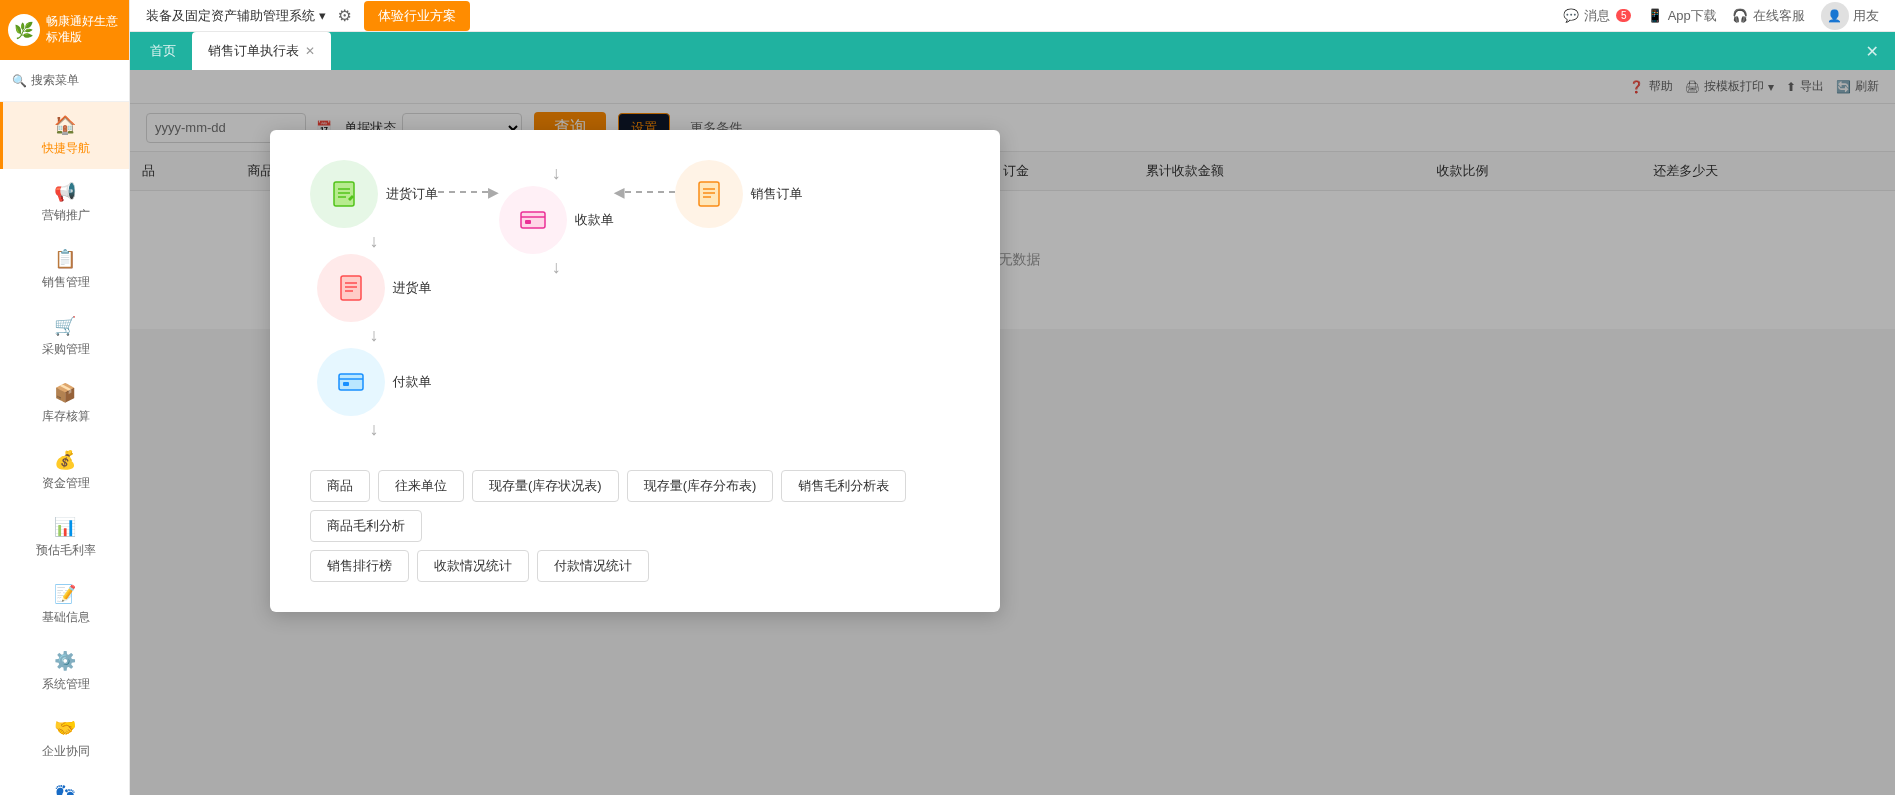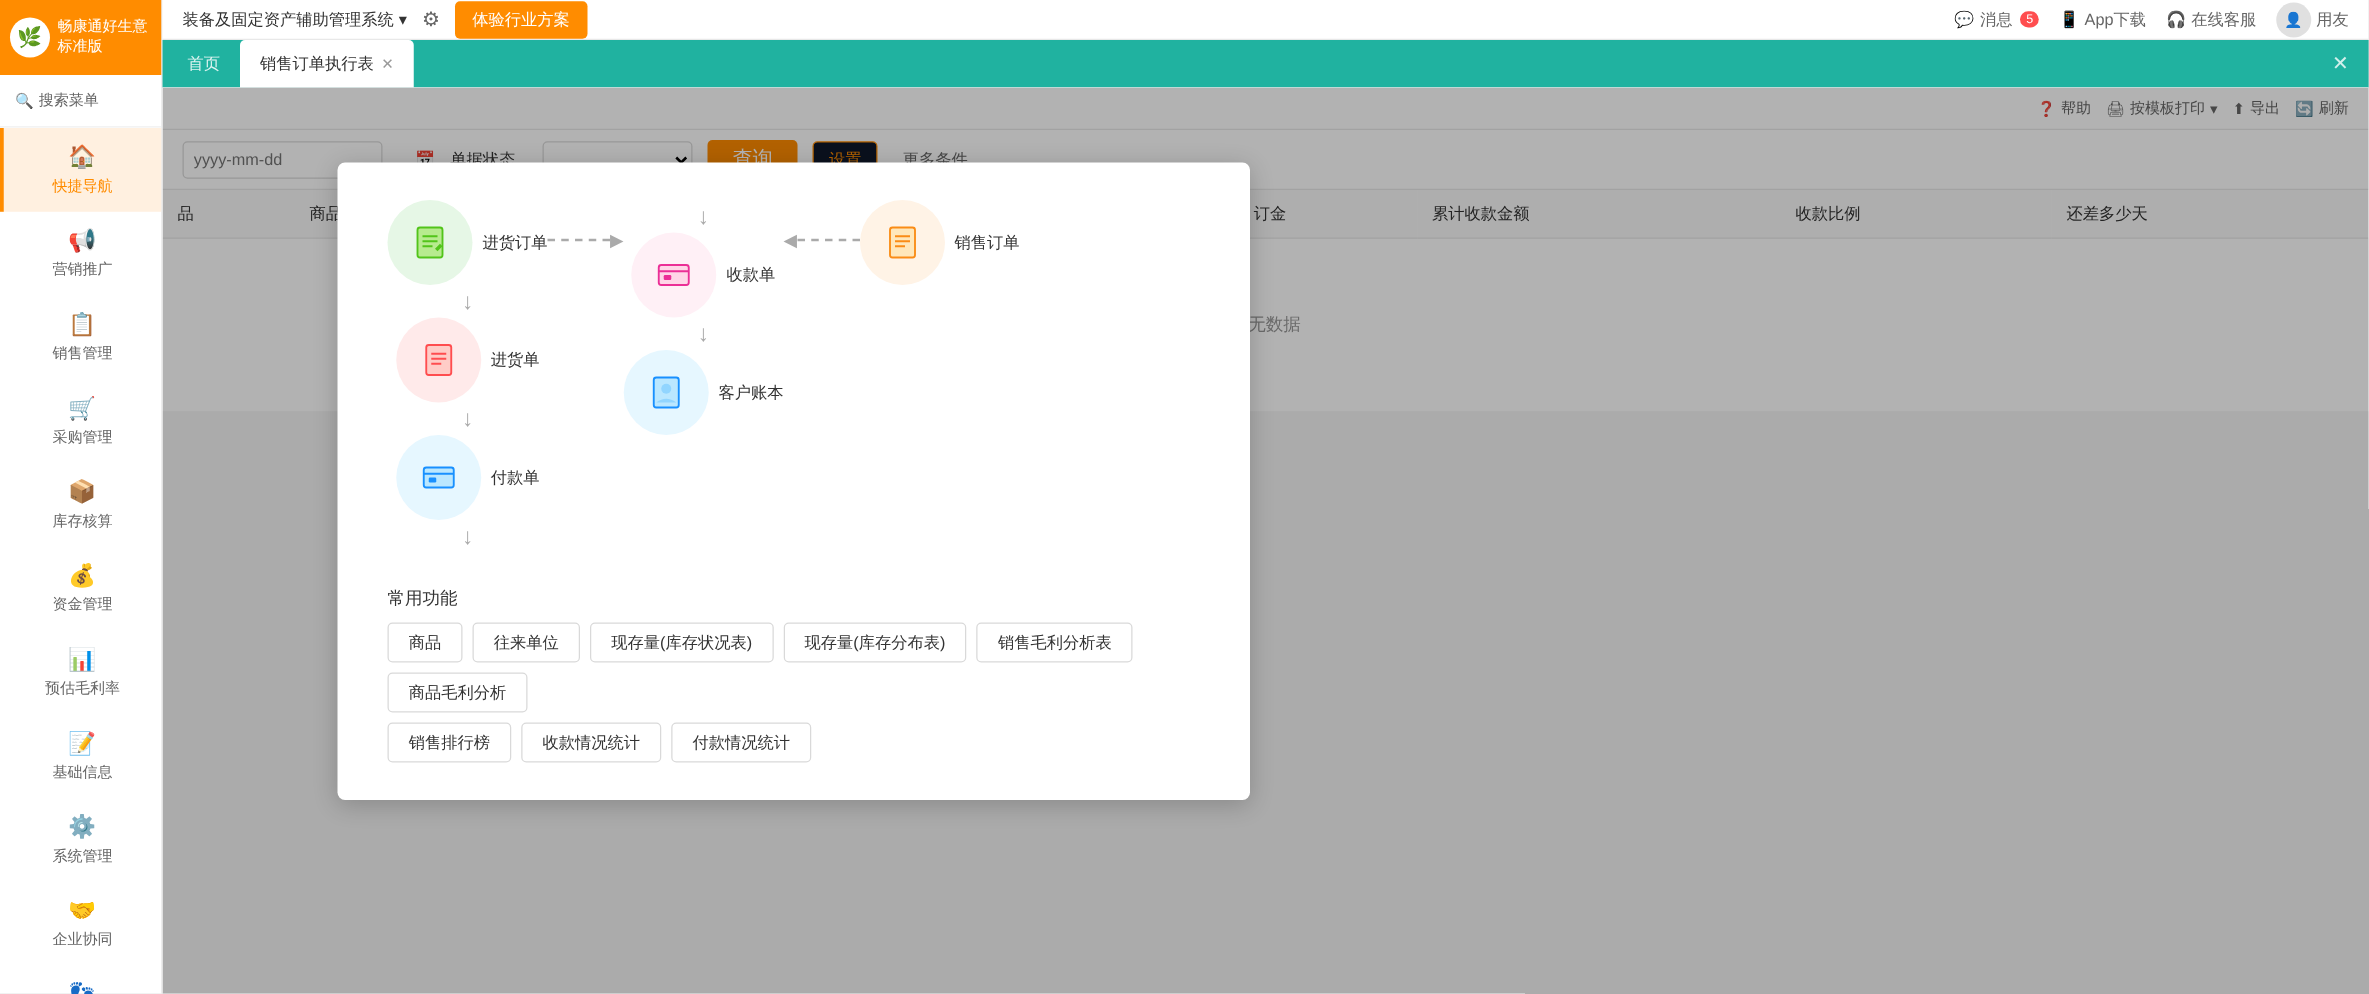--- a/index.html
+++ b/index.html
@@ -43,21 +43,21 @@
     
     .content { flex: 1; background: #f5f5f5; position: relative; overflow: hidden; }
 
     
     .toolbar { background: #fff; padding: 8px 16px; display: flex; align-items: center; gap: 12px; border-bottom: 1px solid #e8e8e8; }
     .toolbar-right { margin-left: auto; display: flex; align-items: center; gap: 12px; }
     .toolbar-btn { display: flex; align-items: center; gap: 4px; cursor: pointer; color: #666; font-size: 12px; }
 
     
     .search-bar { background: #fff; padding: 8px 16px; display: flex; align-items: center; gap: 12px; border-bottom: 1px solid #e8e8e8; flex-wrap: wrap; }
-    .search-field { display: flex; align-items: center; gap: 22px; }
+    .search-field { display: flex; align-items: center; gap: 6px; }
     .search-label { color: #333; white-space: nowrap; font-size: 13px; }
     .search-input { border: 1px solid #d9d9d9; border-radius: 4px; padding: 4px 8px; font-size: 13px; width: 160px; height: 30px; }
     .search-select { border: 1px solid #d9d9d9; border-radius: 4px; padding: 4px 8px; font-size: 13px; width: 120px; height: 30px; background: #fff; }
     .search-btn { background: #ff8c00; color: #fff; border: none; border-radius: 4px; padding: 5px 20px; cursor: pointer; font-size: 16px; }
     .set-btn { color: #ff8c00; border: 1px solid #ff8c00; background: #0f172a; border-radius: 4px; padding: 5px 12px; cursor: pointer; font-size: 13px; }
     .more-conditions { color: #666; cursor: pointer; font-size: 13px; margin-left: 8px; }
 
     
     .table-container { background: #fff; margin: 0; overflow-x: auto; }
     .data-table { width: 100%; border-collapse: collapse; font-size: 13px; }
@@ -325,30 +325,20 @@
                   <rect x="4" y="8" width="24" height="16" rx="2" fill="#ffd6e7" stroke="#eb2f96" stroke-width="1.5"></rect>
                   <line x1="4" y1="13" x2="28" y2="13" stroke="#eb2f96" stroke-width="1.5"></line>
                   <rect x="8" y="16" width="6" height="4" rx="1" fill="#eb2f96"></rect>
                 </svg>
               </div>
               <span class="flow-label">收款单</span>
             </div>
 
             <div class="flow-arrow-v">↓</div>
 
-            <div class="flow-item">
-              <div class="flow-circle cyan">
-                <svg width="32" height="32" viewBox="0 0 32 32" fill="none">
-                  <rect x="6" y="4" width="20" height="24" rx="2" fill="#bae7ff" stroke="#1890ff" stroke-width="1.5"></rect>
-                  <circle cx="16" cy="13" r="4" fill="#91d5ff"></circle>
-                  <path d="M8 24 Q16 18 24 24" fill="#91d5ff"></path>
-                </svg>
-              </div>
-              <span class="flow-label">客户账本</span>
-            </div>
           </div>
 
           <div style="display:flex; align-items:center; margin-top:24px; order:-1; margin-left:0;">
           </div>
 
           <div style="display:flex; align-items:center; margin-top:24px;">
             <div style="display:flex;align-items:center;">
               <span style="color:#aaa; font-size:14px;">◀</span>
               <div style="width:50px; border-top:2px dashed #aaa;"></div>
             </div>
@@ -363,21 +353,20 @@
                   <line x1="10" y1="15" x2="22" y2="15" stroke="#fa8c16" stroke-width="1.5"></line>
                   <line x1="10" y1="19" x2="18" y2="19" stroke="#fa8c16" stroke-width="1.5"></line>
                 </svg>
               </div>
               <span class="flow-label">销售订单</span>
             </div>
           </div>
         </div>
 
         <div class="common-functions">
-          <div class="common-title">常用功能</div>
           <div class="function-buttons">
             <button class="func-btn">商品</button>
             <button class="func-btn">往来单位</button>
             <button class="func-btn">现存量(库存状况表)</button>
             <button class="func-btn">现存量(库存分布表)</button>
             <button class="func-btn">销售毛利分析表</button>
             <button class="func-btn">商品毛利分析</button>
           </div>
           <div class="function-buttons" style="margin-top:8px;">
             <button class="func-btn">销售排行榜</button>

